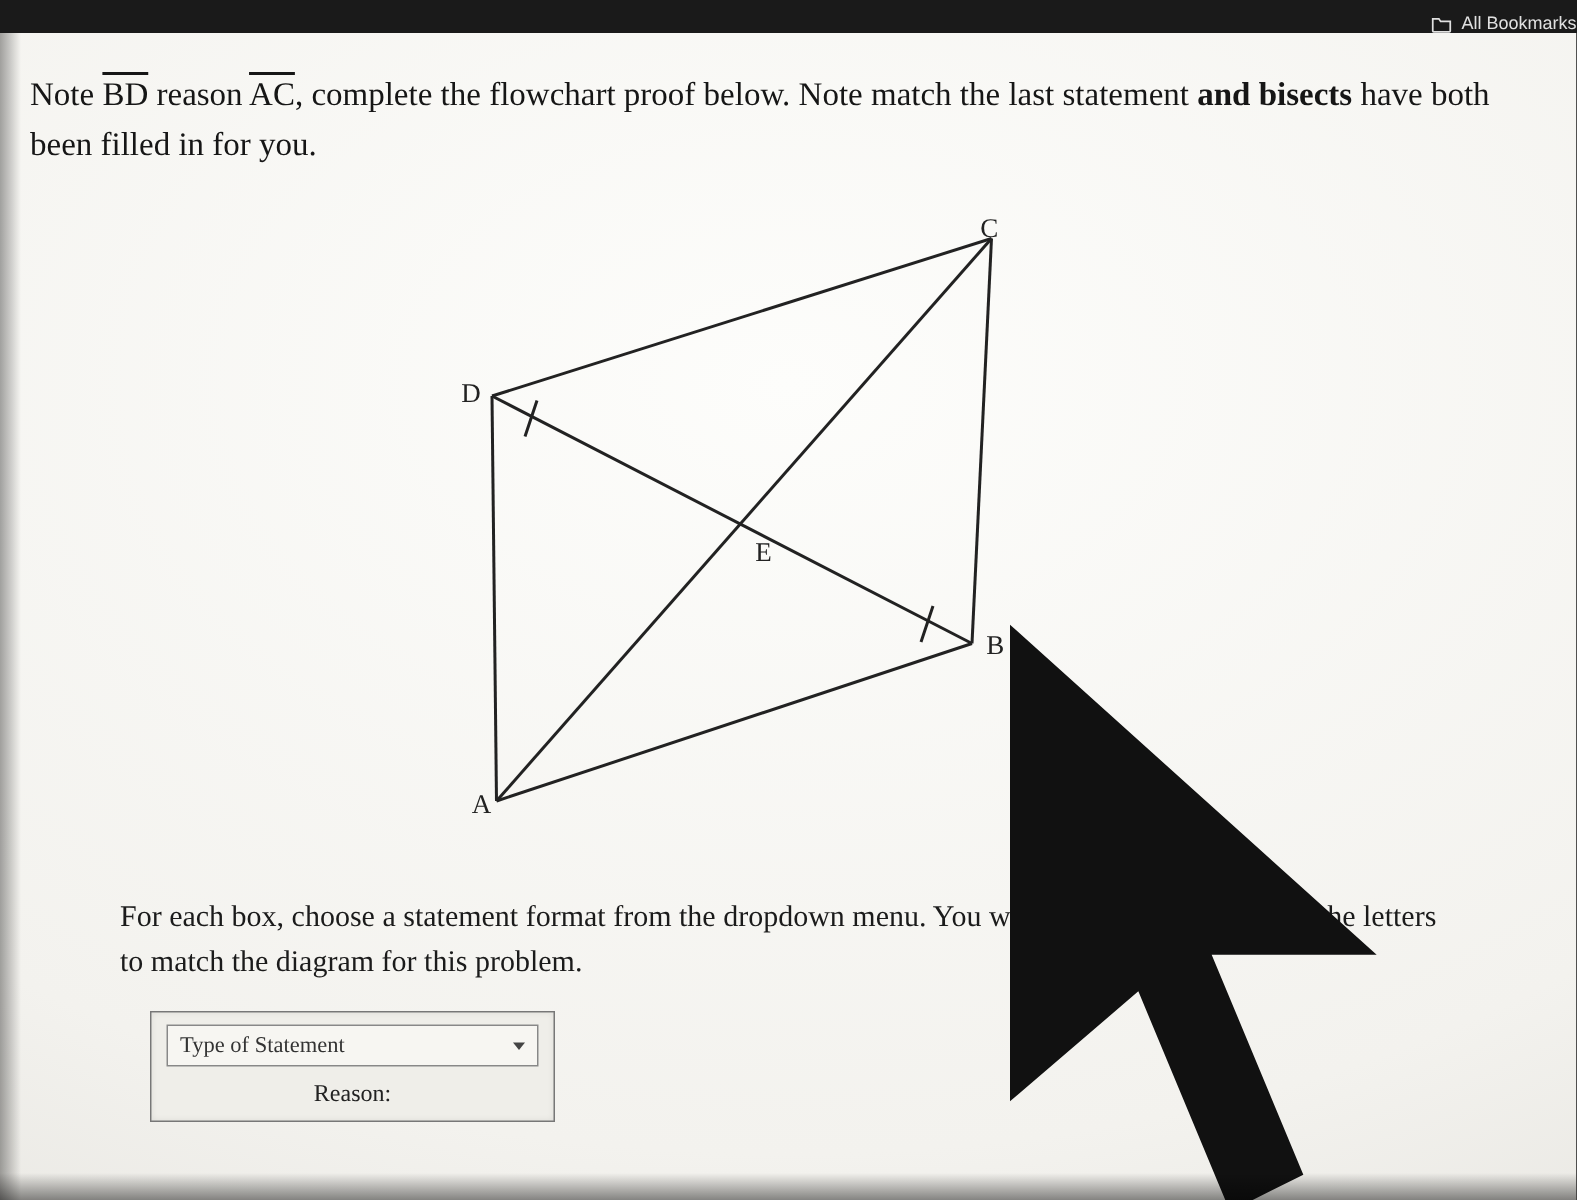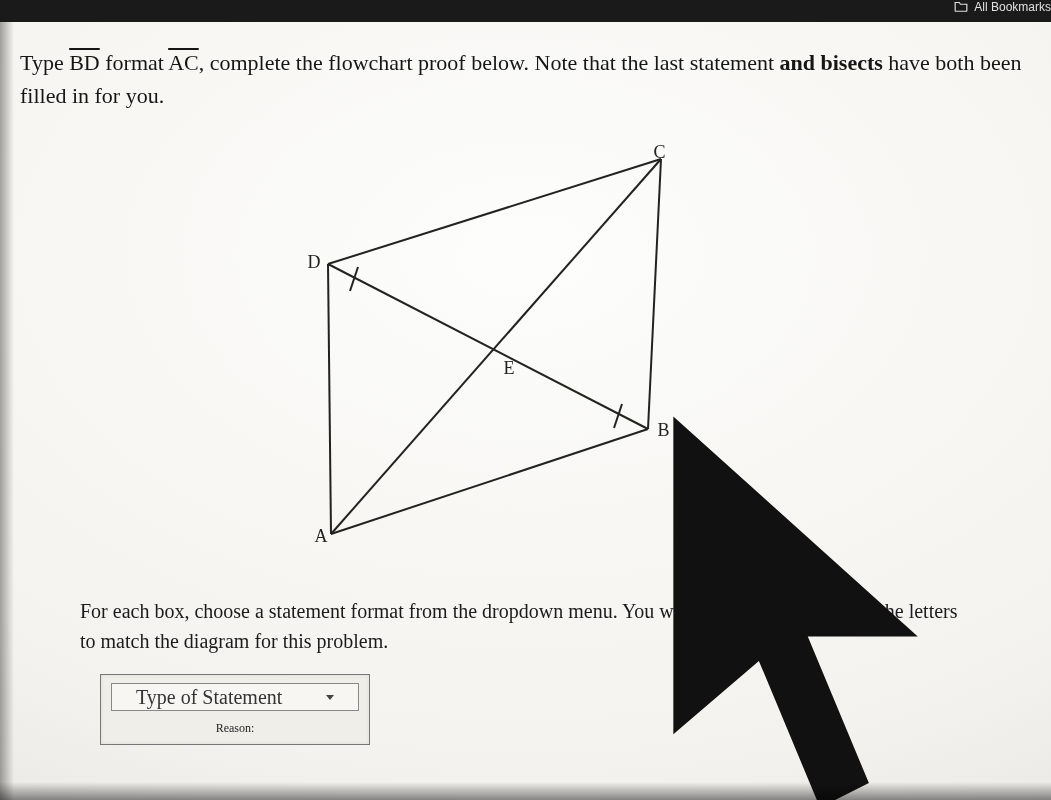--- a/index.html
+++ b/index.html
@@ -7,21 +7,21 @@
   body {
     font-family: Georgia, 'Times New Roman', serif;
     background: #1a1a1a;
     position: relative;
   }
   .bookmarks-bar {
     position: absolute;
     top: 0; right: 0;
     height: 22px;
     display: flex;
-    align-items: flex-start;
+    align-items: flex-end;
     gap: 6px;
     color: #e0e0e0;
     font-family: Arial, sans-serif;
     font-size: 12px;
     padding-right: 0;
   }
   .bookmarks-bar .folder-svg { width: 14px; height: 12px; }
   .page {
     position: absolute;
     top: 22px; left: 0; right: 0; bottom: 0;
@@ -71,35 +71,35 @@
     box-shadow: 0 0 4px rgba(0,0,0,0.08) inset;
   }
   .statement-dropdown {
     margin: 8px 10px 6px 10px;
     border: 1px solid #888;
     background: #f7f6f2;
     height: 28px;
     display: flex;
     align-items: center;
     justify-content: space-between;
-    padding: 0 24px;
-    font-size: 20px;
+    padding: 0 8px;
+    font-size: 15px;
     color: #333;
     font-family: Georgia, serif;
     cursor: pointer;
   }
   .caret {
     width: 0; height: 0;
     border-left: 4px solid transparent;
     border-right: 4px solid transparent;
     border-top: 5px solid #444;
   }
   .reason-row {
     text-align: center;
-    font-size: 12px;
+    font-size: 16px;
     color: #222;
     padding: 4px 0 8px 0;
     font-family: Georgia, serif;
   }
   .vignette-left {
     position:absolute; left:0; top:22px; bottom:0; width:14px;
     background: linear-gradient(to right, rgba(0,0,0,0.35), rgba(0,0,0,0));
     pointer-events:none;
   }
   .vignette-bottom {
@@ -114,21 +114,21 @@
 <div class="bookmarks-bar">
   <svg class="folder-svg" viewBox="0 0 24 20">
     <path d="M2 4 h7 l2 3 h11 v11 a1 1 0 0 1 -1 1 h-18 a1 1 0 0 1 -1 -1 z" fill="none" stroke="#e0e0e0" stroke-width="2"></path>
   </svg>
   <span>All Bookmarks</span>
 </div>
 
 <div class="page">
 
   <p class="problem-text">
-    <span>Type </span><span class="overline">BD</span><span> format </span><span class="overline">AC</span><span>, complete the flowchart proof below. Note that the last statement </span><b>and bisects</b><span> have both been filled in for you.</span>
+    <span>Note </span><span class="overline">BD</span><span> reason </span><span class="overline">AC</span><span>, complete the flowchart proof below. Note match the last statement </span><b>and bisects</b><span> have both been filled in for you.</span>
   </p>
 
   <div class="diagram-wrap">
     <div class="diagram">
       <svg viewBox="0 0 620 440">
 
         <line x1="112" y1="140" x2="445" y2="35" stroke="#222" stroke-width="2"></line>
 
         <line x1="112" y1="140" x2="432" y2="305" stroke="#222" stroke-width="2"></line>
 

